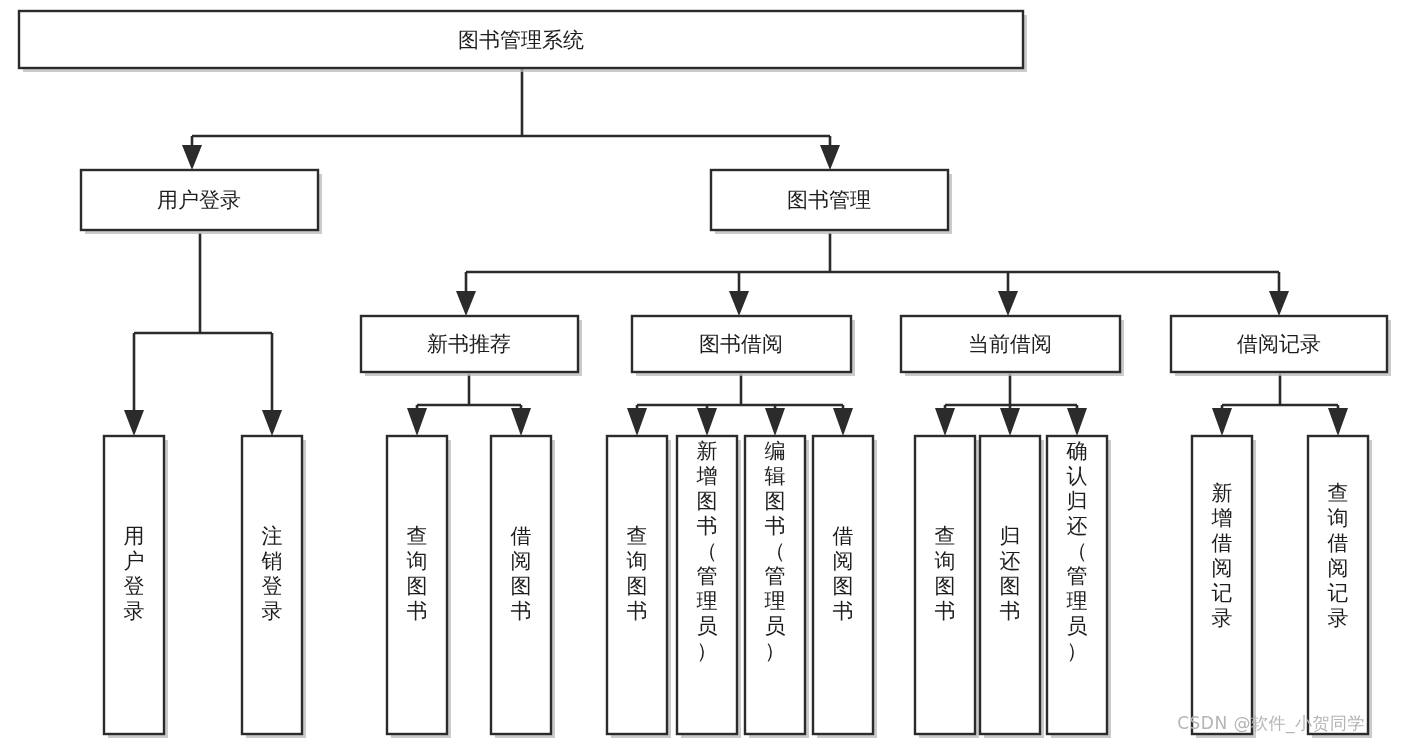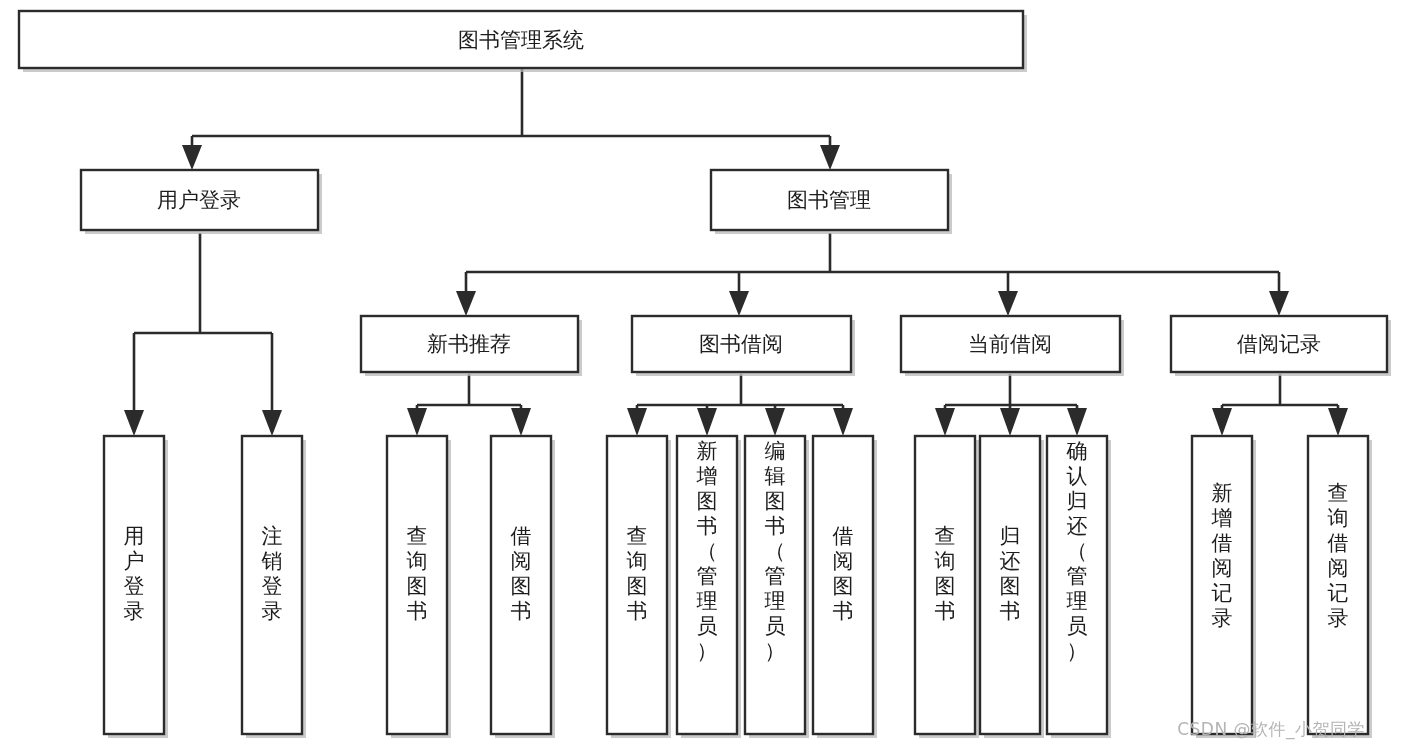--- a/index.html
+++ b/index.html
@@ -56,21 +56,21 @@
   }
   .node-label-v {
     font-family: "DejaVu Sans", "Liberation Sans", sans-serif;
     font-size: 21px;
     fill: #1d1d1d;
     text-anchor: middle;
   }
   .watermark {
     position: absolute;
     right: 8px;
-    bottom: 6px;
+    bottom: 12px;
     font-family: "DejaVu Sans", "Liberation Sans", sans-serif;
     font-size: 17px;
     color: #b4b4b4;
     letter-spacing: 0.5px;
     white-space: nowrap;
     user-select: none;
   }
 </style>
 </head>
 <body>

